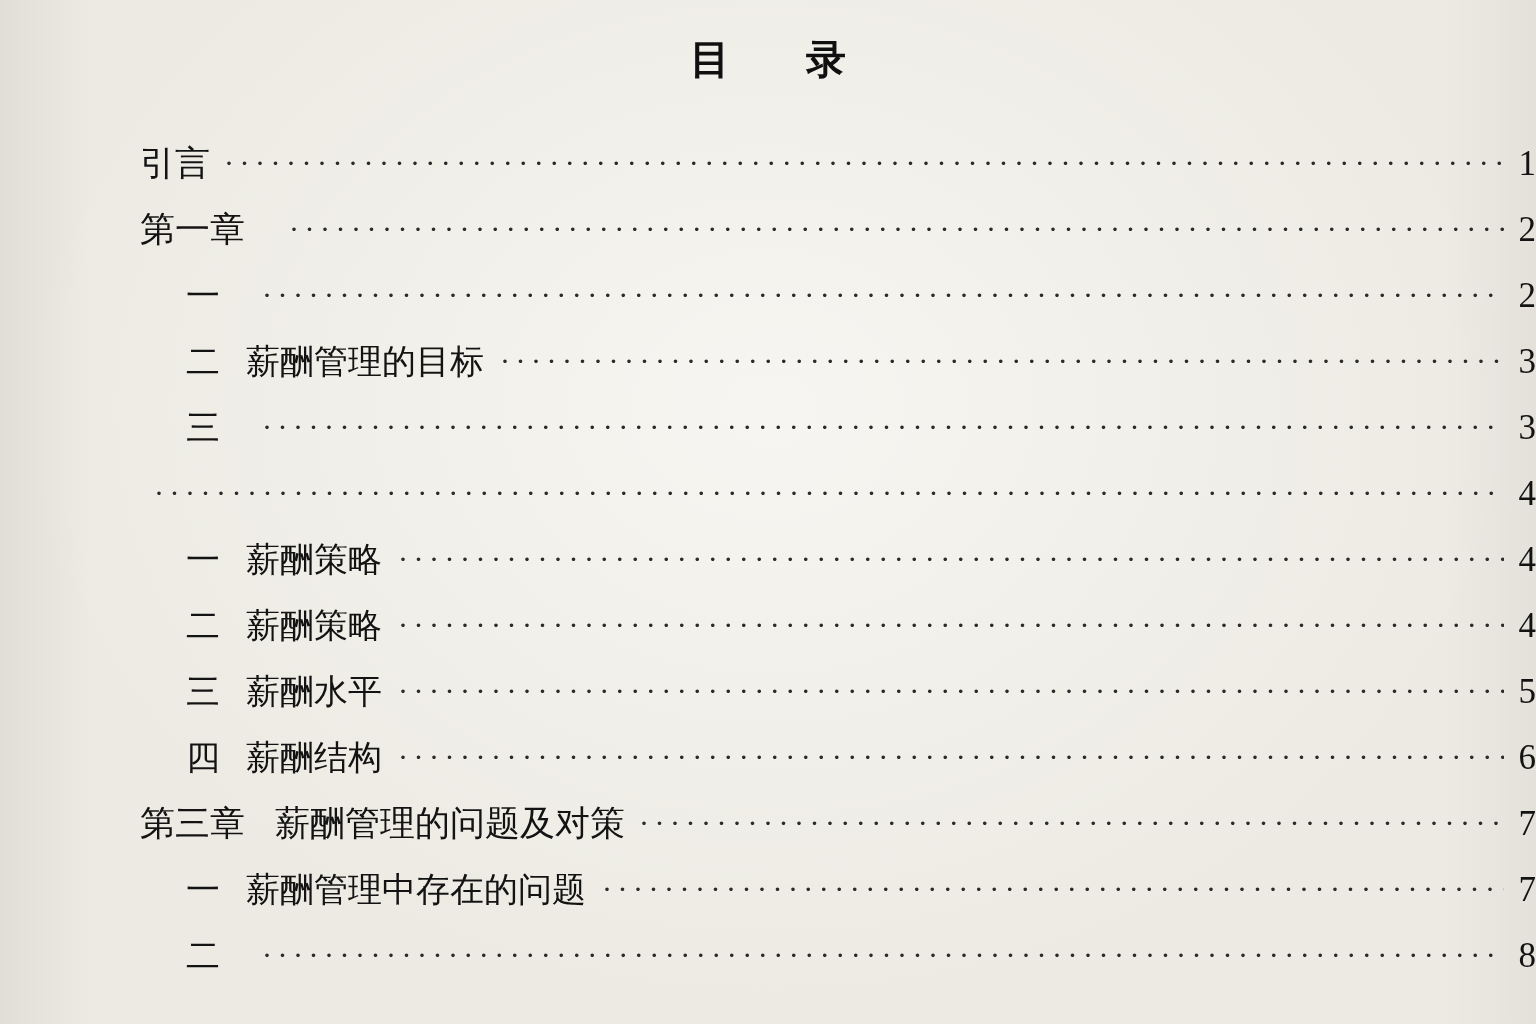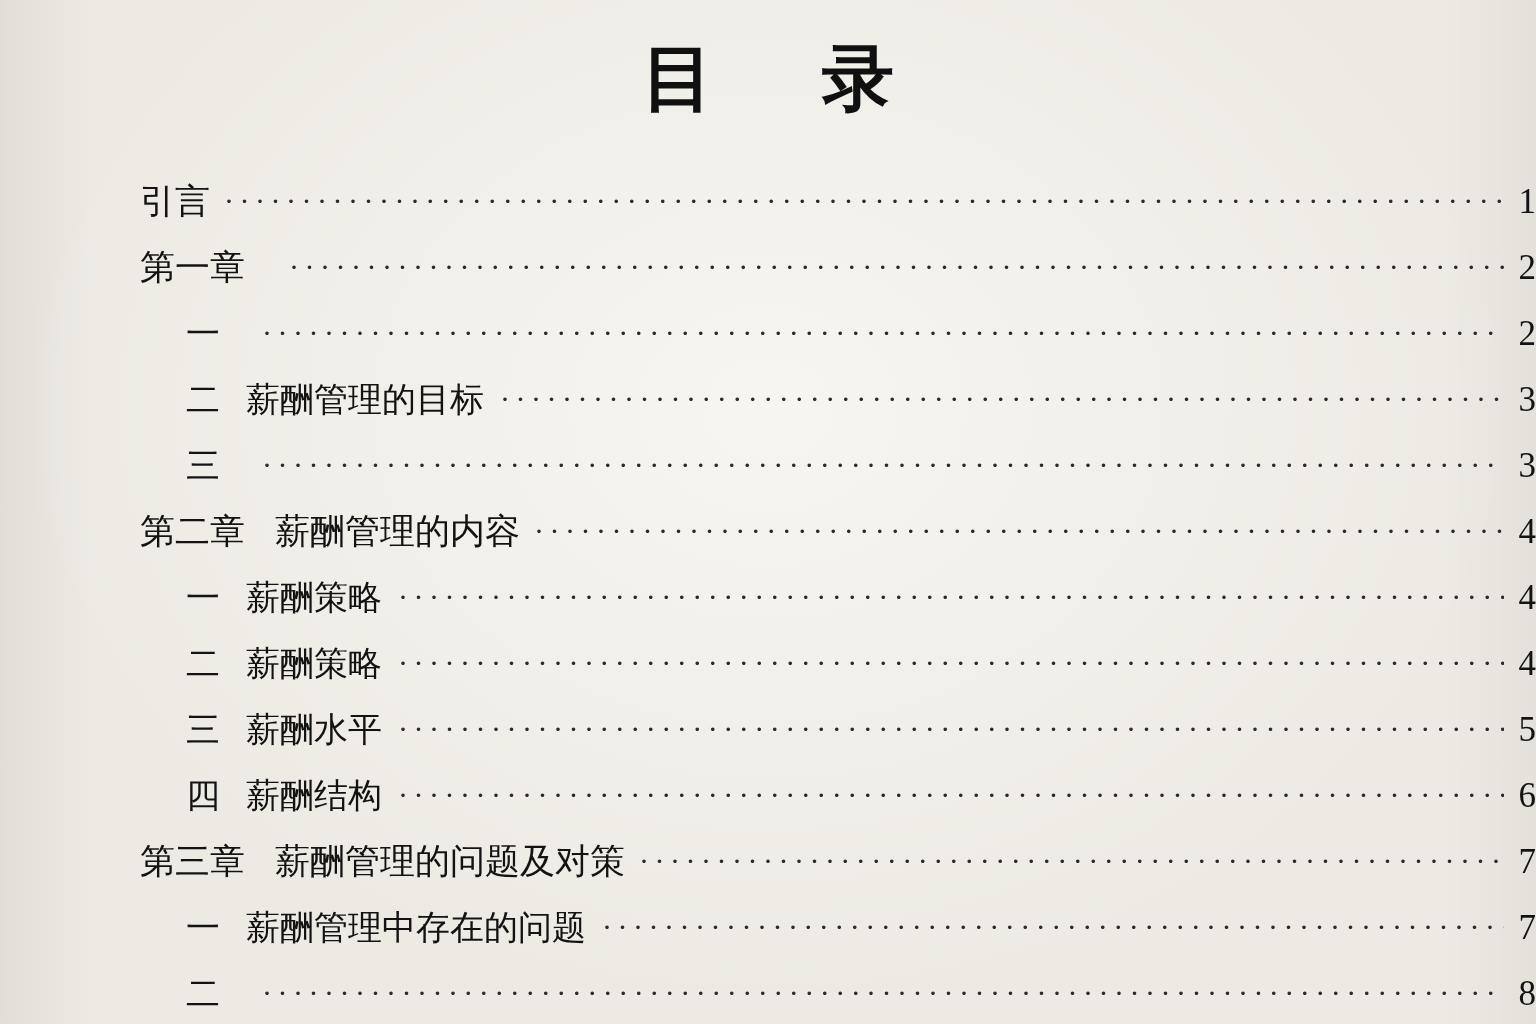--- a/index.html
+++ b/index.html
@@ -24,21 +24,21 @@
       linear-gradient(90deg, rgba(0,0,0,0.05) 0%, rgba(0,0,0,0.0) 6%, rgba(0,0,0,0.0) 94%, rgba(0,0,0,0.04) 100%),
       #eceae2;
   }
   .page {
     position: absolute;
     inset: 0;
     padding: 0;
   }
   .toc-title {
     text-align: center;
-    font-size: 72px;
+    font-size: 40px;
     font-weight: bold;
     letter-spacing: 18px;
     margin-top: 36px;
     margin-bottom: 0;
     line-height: 1.2;
     text-indent: 18px;
     color: #101010;
   }
   .toc-list {
     margin: 0;
@@ -137,25 +137,20 @@
       </li>
       <li class="toc-row level-2">
         <span class="label">
           <span class="num-part">三</span>
           <span class="gap-narrow"></span>
         </span>
         <span class="leader">·························································································</span>
         <span class="pageno">3</span>
       </li>
       <li class="toc-row level-1">
-        <span class="label">
-          <span class="num-part">第二章</span>
-          <span class="gap-wide"></span>
-          <span>薪酬管理的内容</span>
-        </span>
         <span class="leader">·························································································</span>
         <span class="pageno">4</span>
       </li>
       <li class="toc-row level-2">
         <span class="label">
           <span class="num-part">一</span>
           <span class="gap-narrow"></span>
           <span>薪酬策略</span>
         </span>
         <span class="leader">·························································································</span>

